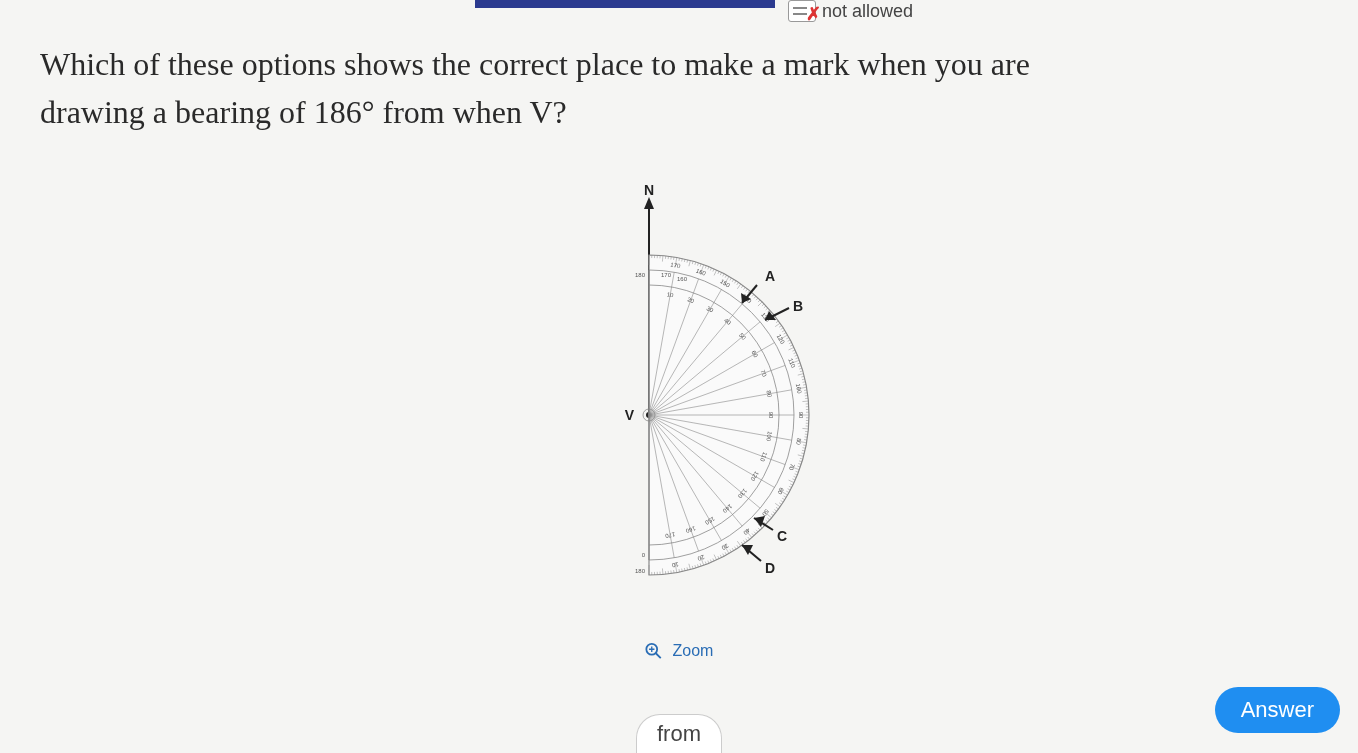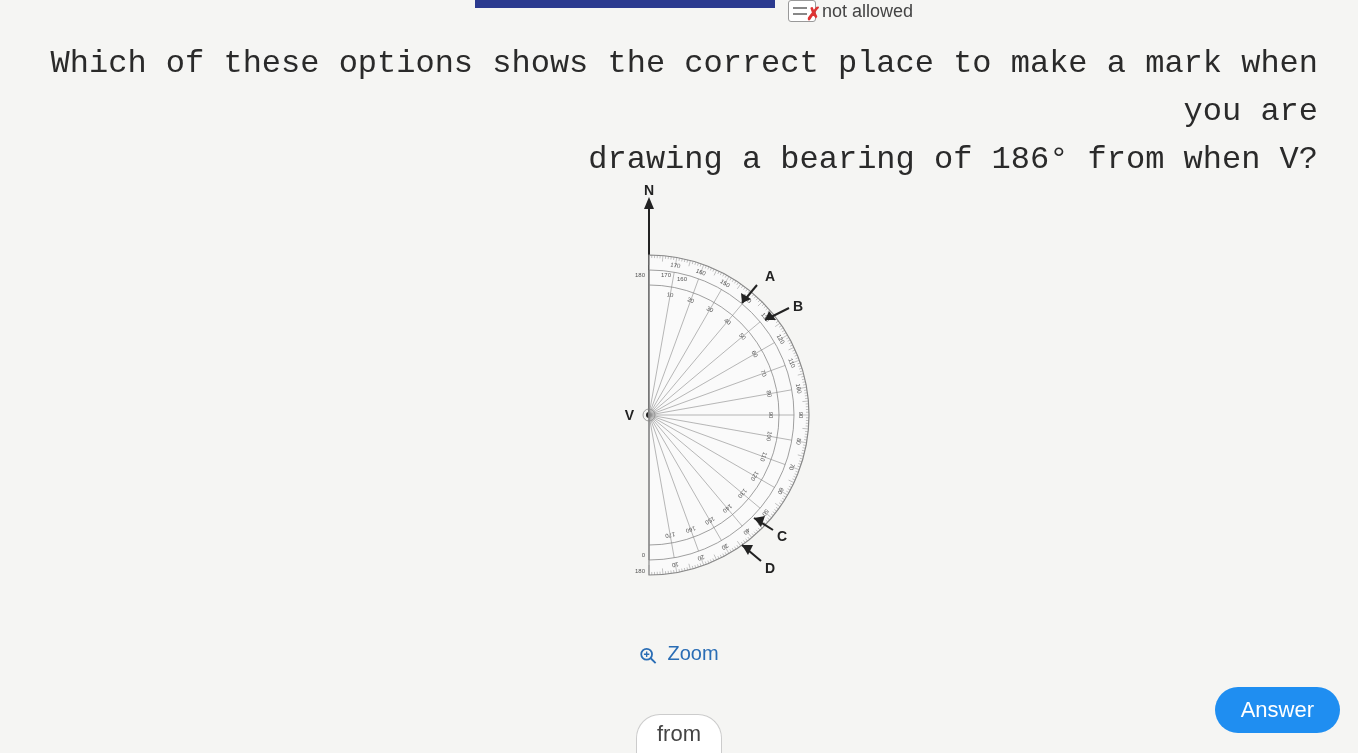--- a/index.html
+++ b/index.html
@@ -57,45 +57,45 @@
     color: #d33;
     font-size: 18px;
     font-weight: bold;
     font-family: Arial, sans-serif;
   }
   .question {
     position: absolute;
     top: 40px;
     left: 40px;
     right: 40px;
-    text-align: right;
+    text-align: left;
     font-size: 32px;
     line-height: 1.5;
     color: #2a2a2a;
-    font-family: Liberation Mono, monospace;
+    font-family: Liberation Serif, serif;
   }
   .diagram {
     position: absolute;
     top: 185px;
     left: 50%;
     transform: translateX(-50%);
     width: 300px;
     height: 420px;
   }
   .diagram svg { width: 100%; height: 100%; }
   .zoom {
     position: absolute;
     top: 642px;
     left: 50%;
     transform: translateX(-50%);
     display: flex;
     align-items: flex-end;
     gap: 10px;
     font-family: Arial, sans-serif;
-    font-size: 20px;
+    font-size: 16px;
     color: #2a6db5;
     cursor: pointer;
   }
   .zoom-icon {
     width: 18px;
     height: 18px;
     position: relative;
   }
   .video-btn {
     position: absolute;

